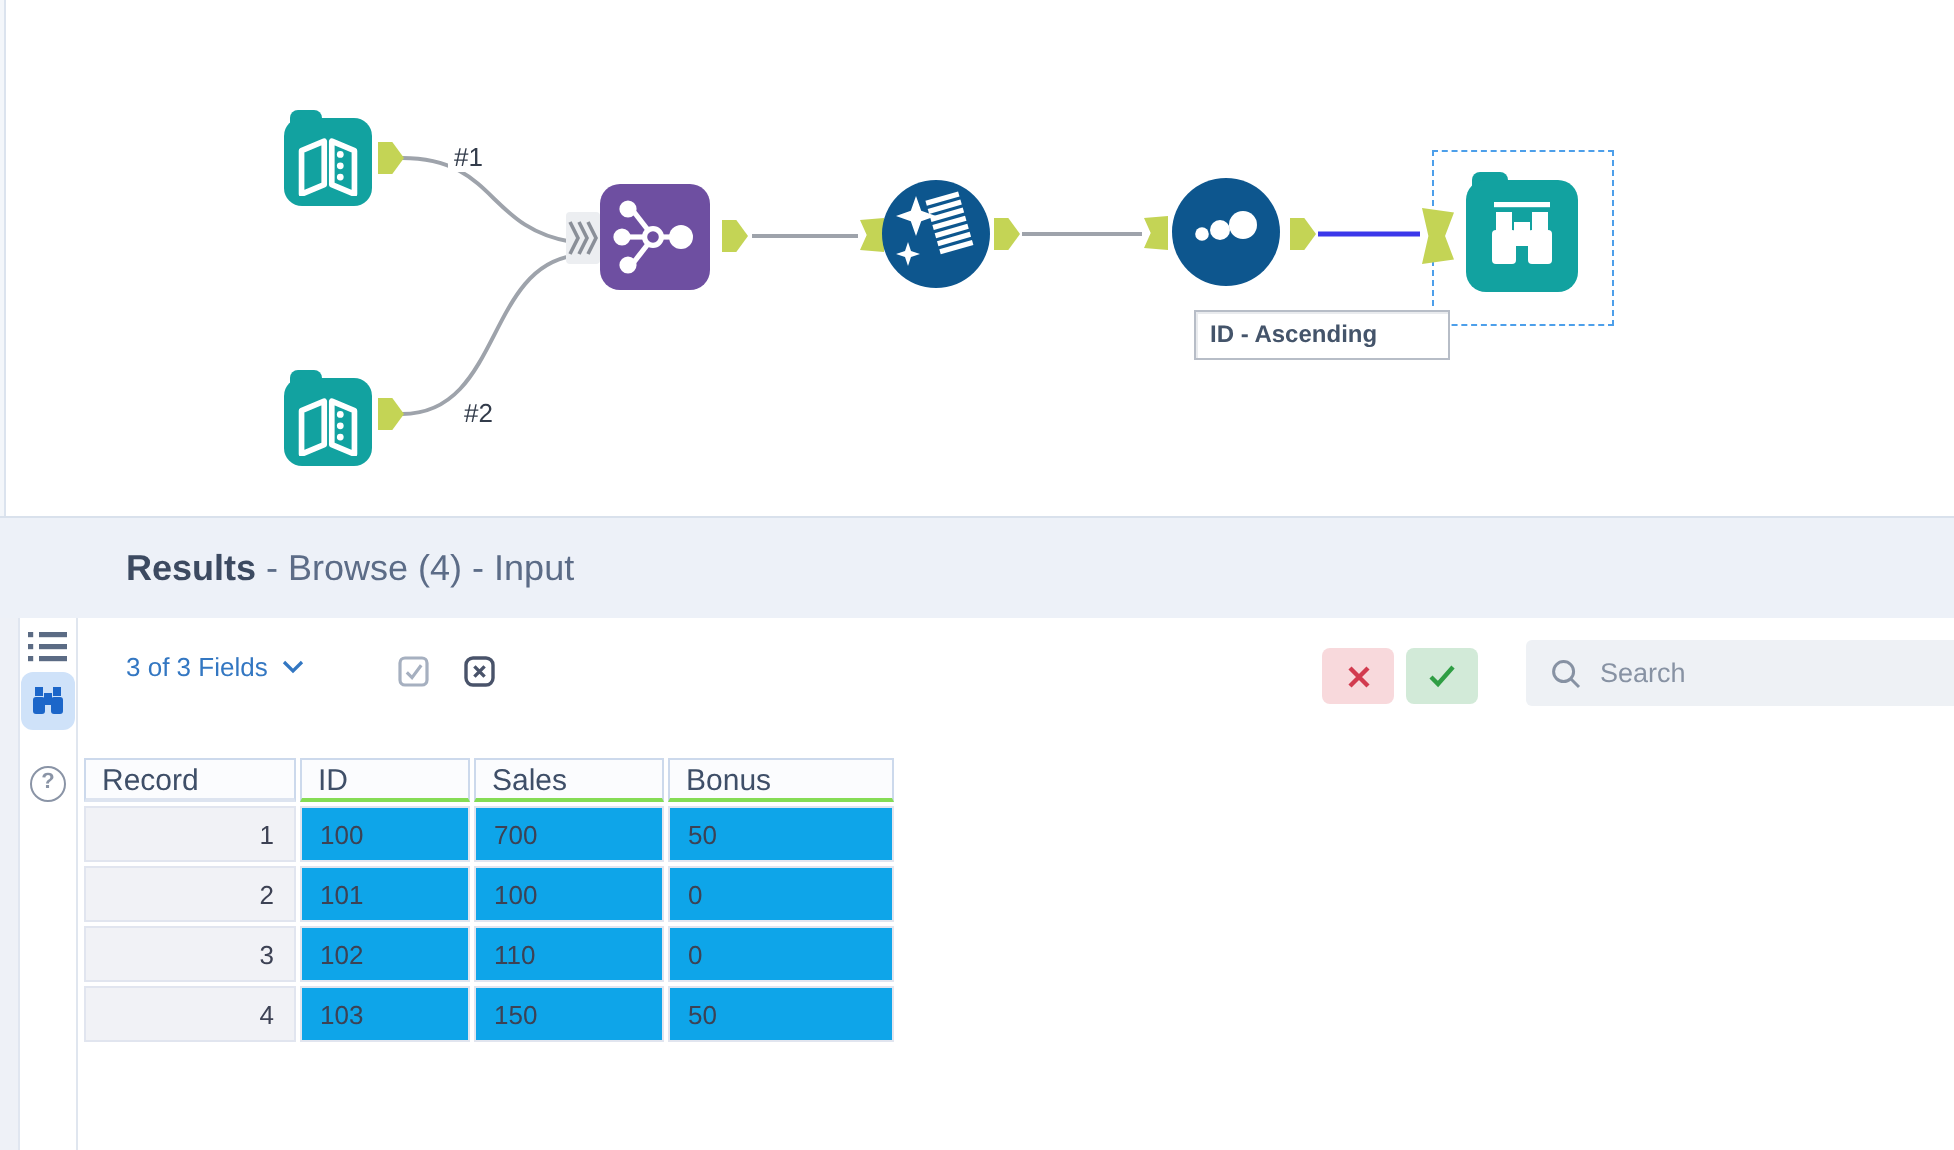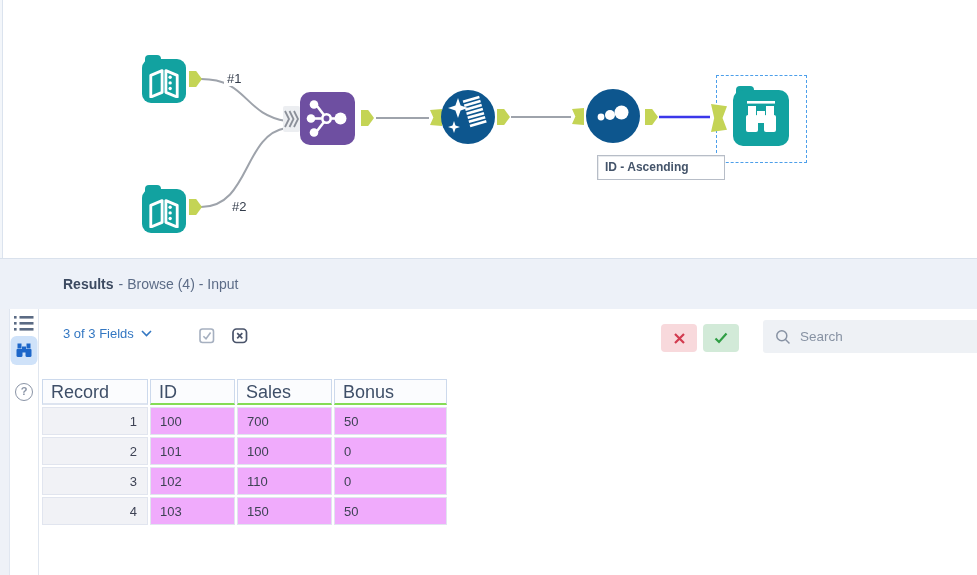--- a/index.html
+++ b/index.html
@@ -31,21 +31,21 @@
   .selection-box { position:absolute; border:1.5px dashed var(--selection-blue); background:transparent; }
   .annotation {
     position:absolute; background:#fff; border:1px solid #b7bdc7;
     box-shadow:inset 1px 1px 0 #e9ebee; color:#44546a; font-weight:bold;
     font-size:12px; line-height:23px; padding:0 7px; white-space:nowrap;
   }
   
   .results-header {
     position:absolute; left:0; top:258px; width:977px; height:51px;
     background:#edf1f8; border-top:1px solid #d9e1ec;
-    display:flex; align-items:center; padding-left:63px; font-size:14px; color:#5c6c87;
+    display:flex; align-items:center; padding-left:63px; font-size:18px; color:#5c6c87;
   }
   .results-title { font-weight:bold; color:#3c4a61; margin-right:5px; }
   .results-body { position:absolute; left:0; top:309px; width:977px; height:266px; display:flex; }
   .gutter { width:10px; background:#eef1f7; border-right:1px solid #e0e6f0; }
   .side { width:29px; background:#fff; border-right:1px solid #e0e6ef; position:relative; }
   .side-icon { position:absolute; left:50%; transform:translateX(-50%); cursor:pointer; }
   .binoc-btn { width:27px; height:29px; background:#cfe2f9; border-radius:6px; display:flex; align-items:center; justify-content:center; }
   .help-circle { width:18px; height:18px; border:1.5px solid #8a94a6; border-radius:50%; color:#8a94a6;
     font-size:11px; font-weight:bold; text-align:center; line-height:15px; }
   .content { position:relative; flex:1; background:#fff; }
@@ -59,25 +59,25 @@
   .filter-true  { left:664px; background:var(--btn-green-bg); }
   .search-box { position:absolute; left:724px; top:11px; width:300px; height:33px; background:#eef1f5;
     border-radius:3px; display:flex; align-items:center; padding-left:12px; gap:9px; }
   .search-input { border:none; outline:none; background:transparent; font-size:13.5px; color:#3c4a61;
     font-family:"Liberation Sans",sans-serif; width:200px; }
   .search-input::placeholder { color:#8792a3; }
   
   table.grid { position:absolute; left:1px; top:68px; border-collapse:separate; border-spacing:2px; }
   .grid th {
     height:22px; background:#fbfcfe; border:1px solid #ccd9ec; border-bottom:2px solid #dde4f0;
-    font-size:18px; font-weight:normal; color:#3f4f68; text-align:left; padding:2px 8px 0 8px; cursor:pointer;
+    font-size:15px; font-weight:normal; color:#3f4f68; text-align:left; padding:2px 8px 0 8px; cursor:pointer;
   }
   .grid th.field { border-bottom:2px solid var(--green-underline); }
   .grid td {
-    height:28px; background:#f0abfc; border:1px solid #e1e5ef;
+    height:28px; background:#0ea5e9; border:1px solid #e1e5ef;
     font-size:13px; color:#3d4254; padding:0 9px; cursor:default;
   }
   .grid td.rec { background:#f1f2f6; text-align:right; padding-right:10px; }
   .grid col.c0 { width:106px; } .grid col.c1 { width:85px; } .grid col.c2 { width:95px; } .grid col.c3 { width:113px; }
 </style>
 </head>
 <body>
 
 <div id="app">
 

